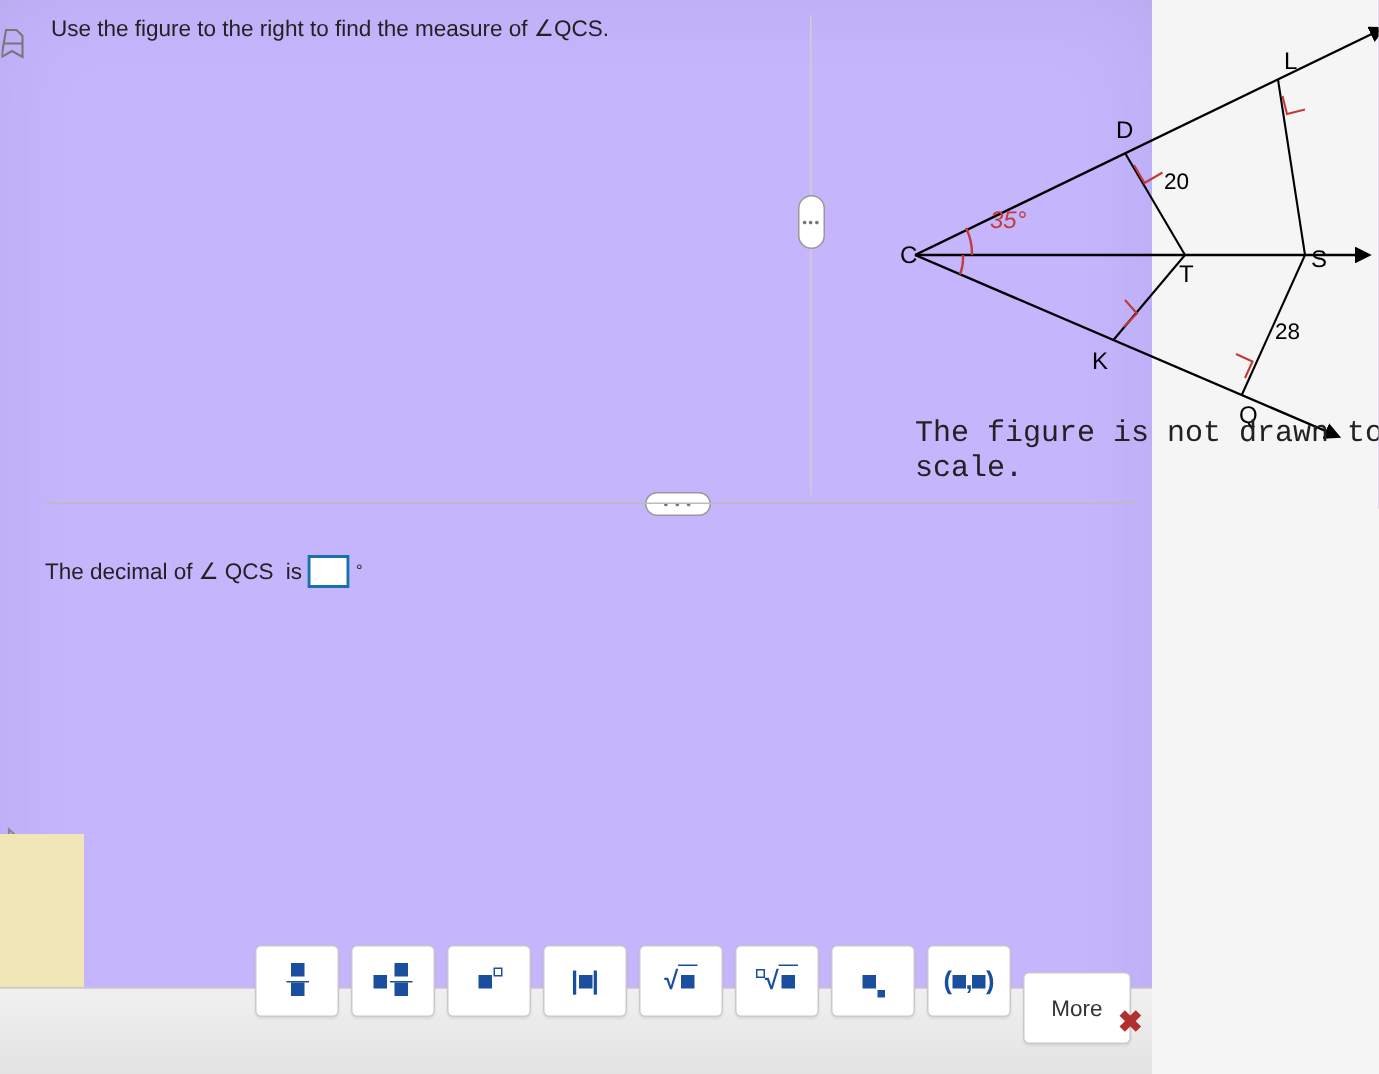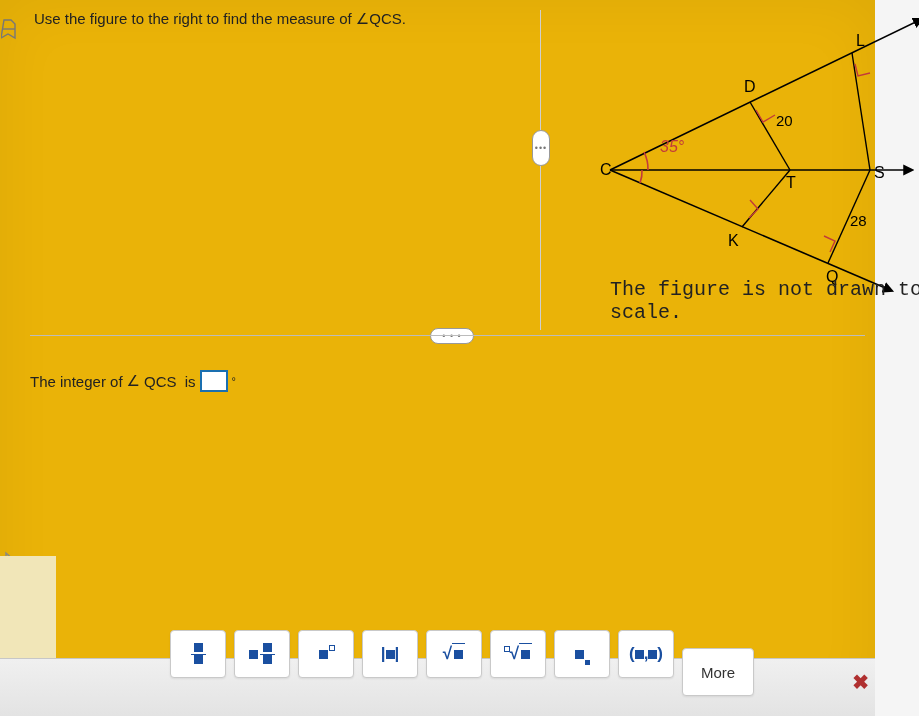--- a/index.html
+++ b/index.html
@@ -5,22 +5,22 @@
   * { box-sizing: border-box; margin: 0; padding: 0; }
   body {
     font-family: Arial, Helvetica, sans-serif;
     background: #f5f5f5;
     width: 919px;
     height: 716px;
     overflow: hidden;
     position: relative;
   }
   .page {
-    background: #eab308;
-    width: 875px;
+    background: #c4b5fd;
+    width: 768px;
     height: 716px;
     position: relative;
     box-shadow: inset 0 0 60px rgba(0,0,0,0.06);
   }
   .left-edge {
     position: absolute;
     left: 0; top: 0; bottom: 0;
     width: 22px;
     display:flex;
     flex-direction:column;
@@ -262,21 +262,21 @@
       <div class="not-to-scale">The figure is not drawn to scale.</div>
     </div>
 
   </div>
 
   <div class="h-handle">• • •</div>
   <div class="hr-divider"></div>
 
   <div class="answer-section">
     <div class="line">
-      <span>The integer of </span>
+      <span>The decimal of </span>
       <span class="angle-symbol">∠</span>
         <span>QCS</span>
       <span>&nbsp;is</span>
       <span class="input-box"></span>
         <span class="deg-sup">°</span>
     </div>
   </div>
 
   <div class="bottom-left-block"></div>
 

